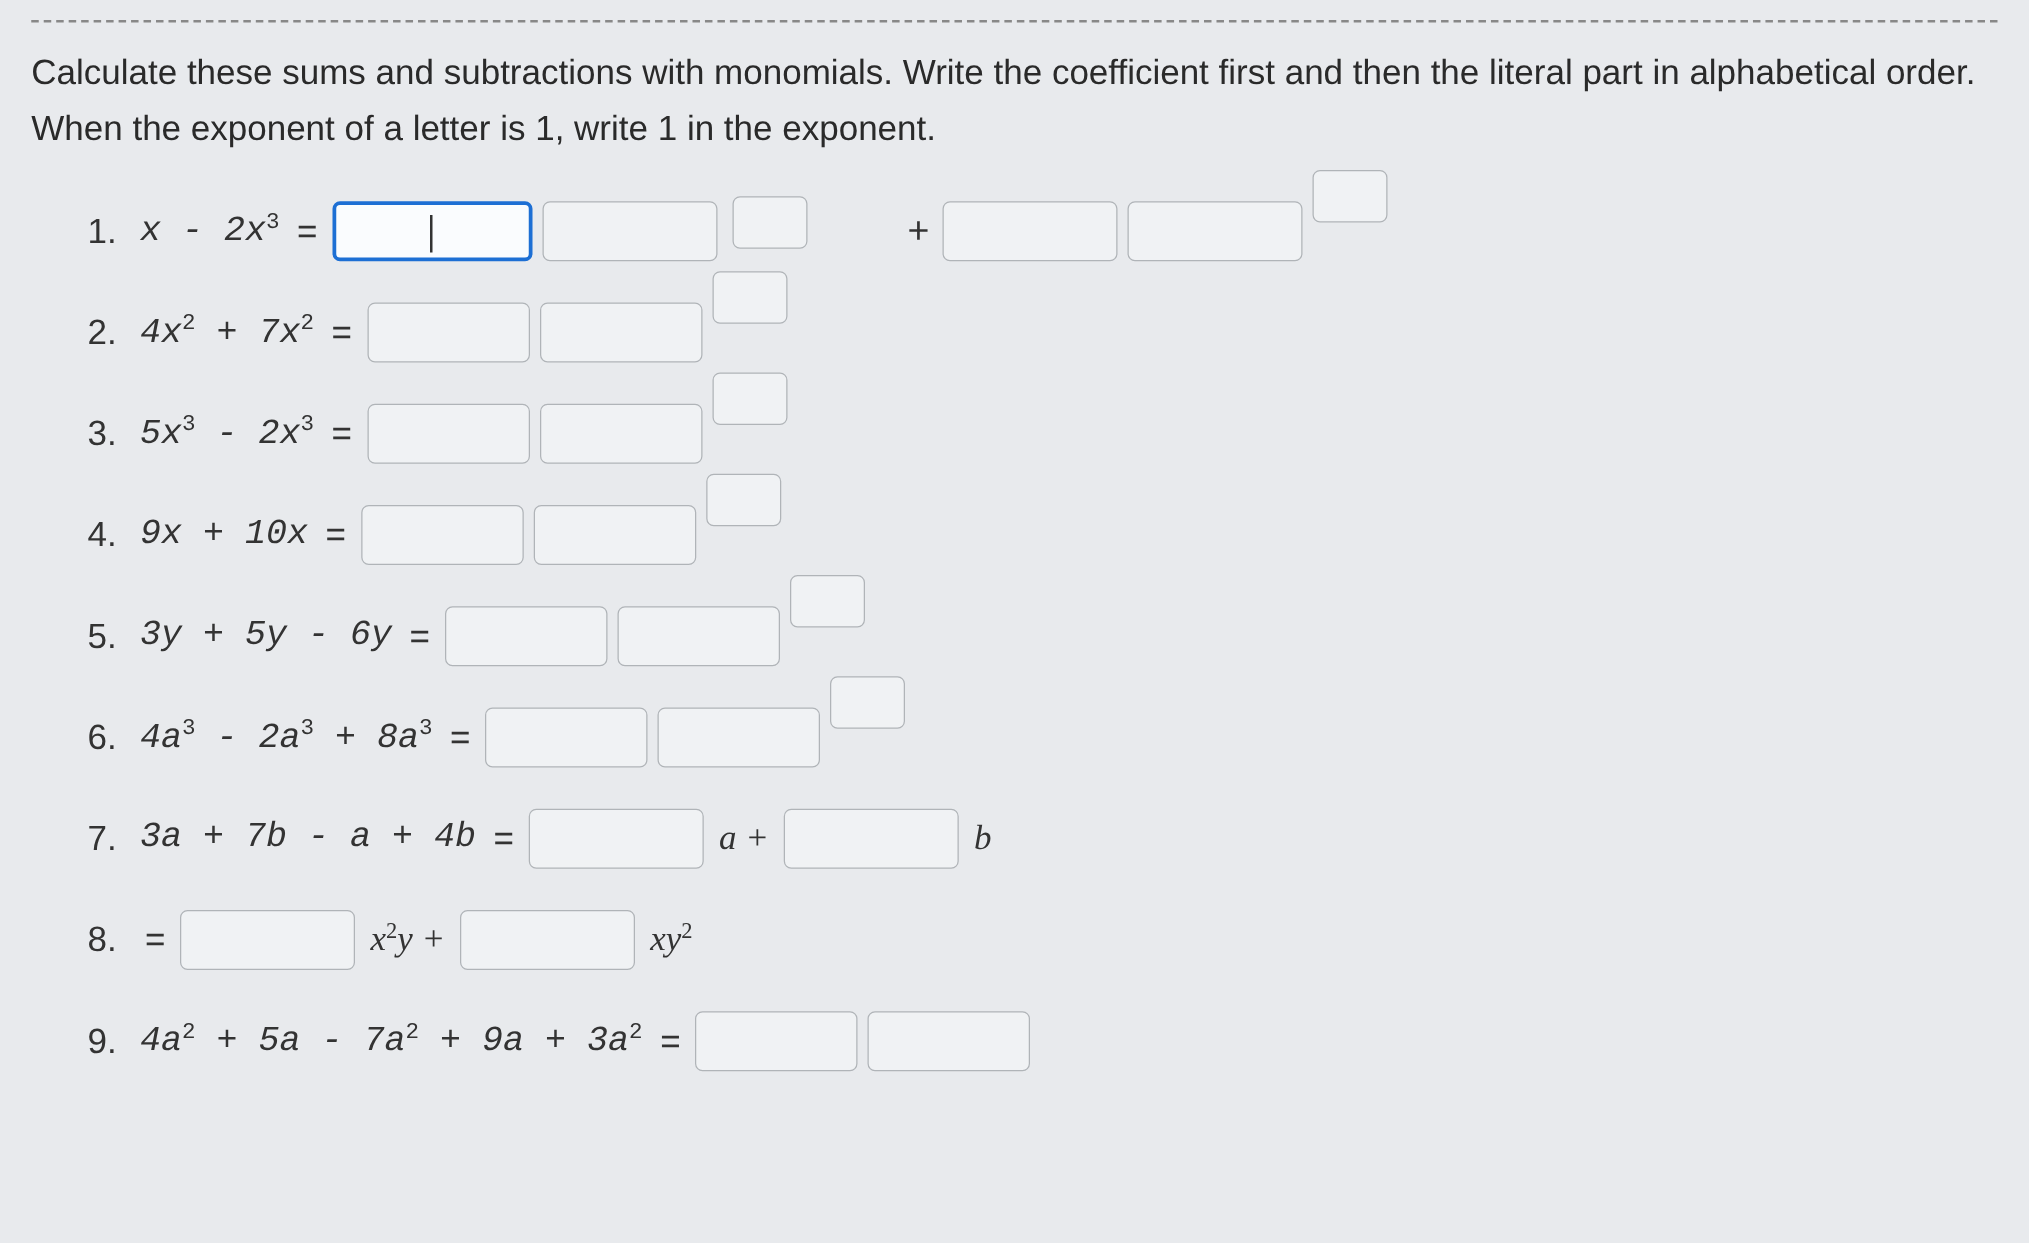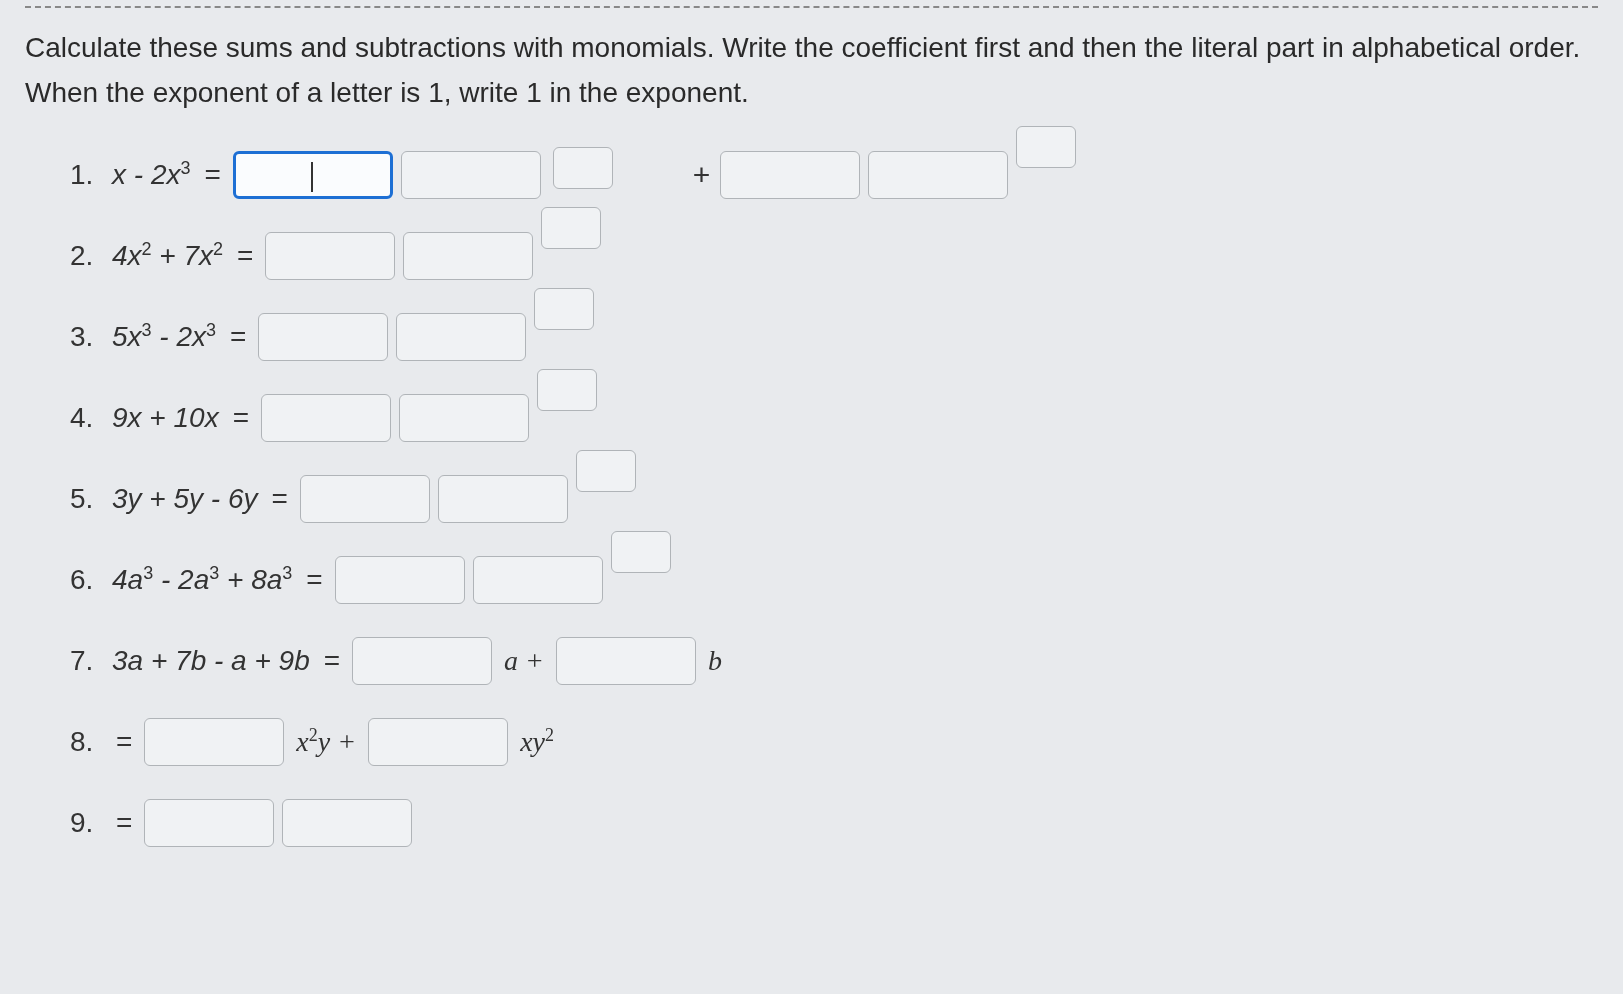--- a/index.html
+++ b/index.html
@@ -6,21 +6,21 @@
   body {
     margin: 0;
     padding: 0;
     font-family: Arial, Helvetica, sans-serif;
     background: #e8eaed;
     width: 1623px;
     height: 994px;
     overflow: hidden;
   }
   .page {
-    padding: 6px 25px;
+    padding: 16px 25px;
   }
   .divider {
     border-top: 2px dashed #888;
     margin-bottom: 18px;
   }
   .instructions {
     font-size: 28px;
     color: #2a2a2a;
     line-height: 1.6;
     margin-bottom: 35px;
@@ -35,21 +35,21 @@
     font-size: 28px;
     color: #333;
     font-style: italic;
   }
   .num {
     font-style: normal;
     width: 42px;
     color: #333;
   }
   .expr {
-    font-family: Liberation Sans, sans-serif;
+    font-family: Liberation Mono, monospace;
     font-style: italic;
     white-space: nowrap;
     margin-right: 10px;
   }
   .expr sup {
     font-size: 18px;
     vertical-align: super;
     font-style: normal;
   }
   .eq {
@@ -161,38 +161,39 @@
       <span class="num">6.</span>
       <span class="expr">4a<sup>3</sup> - 2a<sup>3</sup>  + 8a<sup>3</sup></span>
       <span class="eq">=</span>
       <span class="ibox" style="width:130px"></span>
       <span class="ibox" style="width:130px"></span>
       <span class="ibox w-sm" style="position:relative;top:-28px;margin-left:4px;"></span>
     </div>
 
     <div class="problem-row">
       <span class="num">7.</span>
-      <span class="expr">3a + 7b - a + 9b</span>
+      <span class="expr">3a + 7b - a + 4b</span>
       <span class="eq">=</span>
       <span class="ibox" style="width:140px"></span>
       <span class="literal">a +</span>
       <span class="ibox" style="width:140px"></span>
       <span class="literal">b</span>
     </div>
 
     <div class="problem-row">
       <span class="num">8.</span>
       <span class="eq">=</span>
       <span class="ibox" style="width:140px"></span>
       <span class="literal">x<sup>2</sup>y +</span>
       <span class="ibox" style="width:140px"></span>
       <span class="literal">xy<sup>2</sup></span>
     </div>
 
     <div class="problem-row" style="margin-bottom:0;">
       <span class="num">9.</span>
+      <span class="expr">4a<sup>2</sup> + 5a - 7a<sup>2</sup> + 9a + 3a<sup>2</sup></span>
       <span class="eq">=</span>
       <span class="ibox" style="width:130px"></span>
       <span class="ibox" style="width:130px"></span>
     </div>
 
   </div>
 </div>
 
 </body></html>

